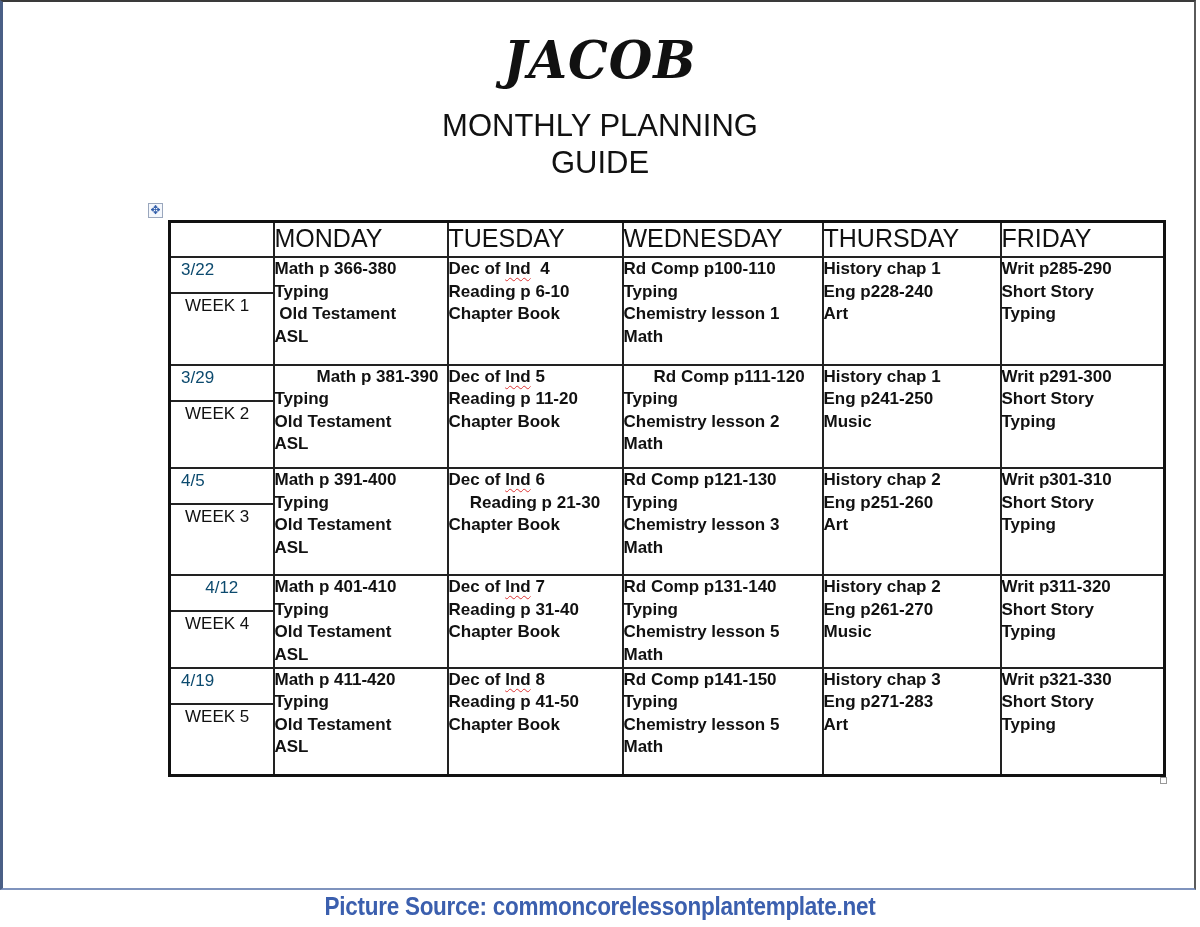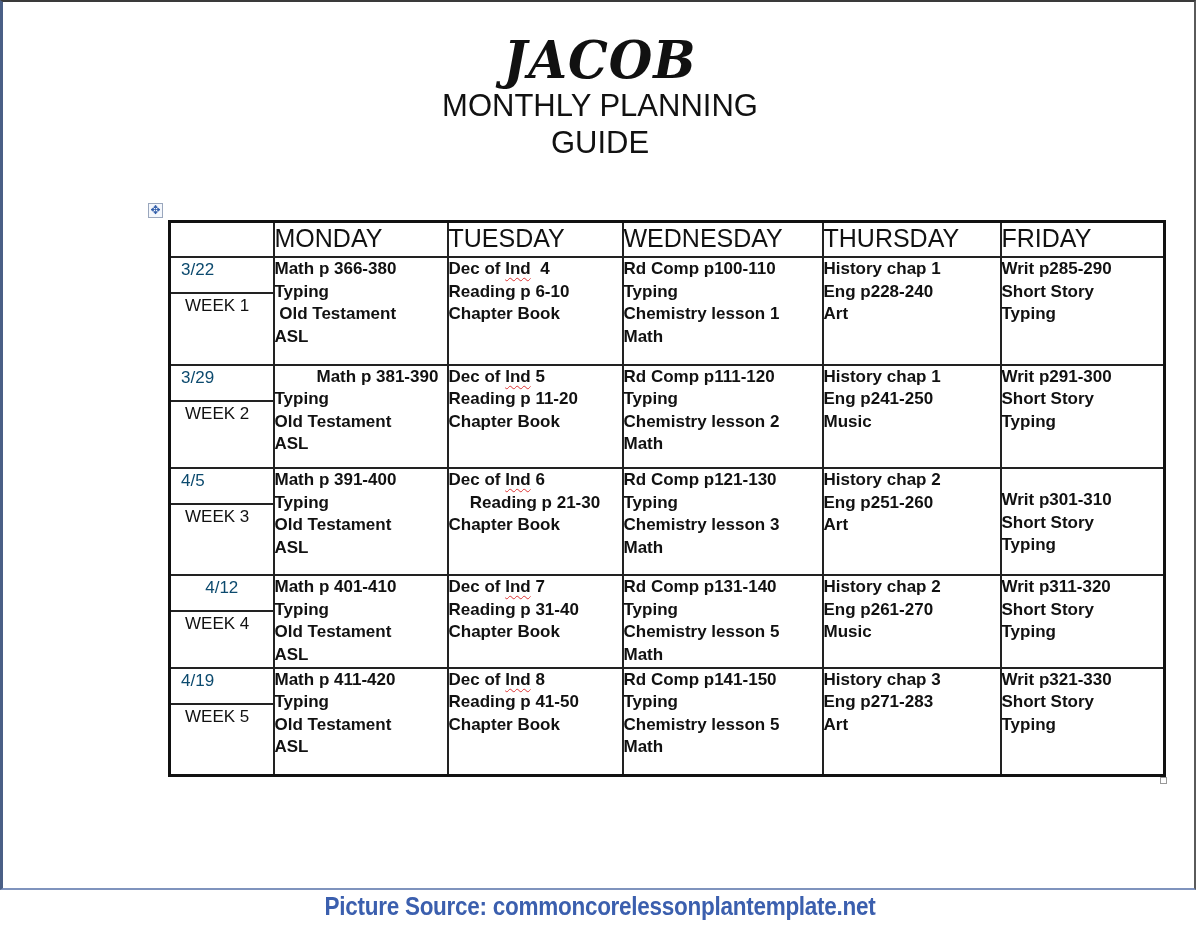--- a/index.html
+++ b/index.html
@@ -17,21 +17,21 @@
       box-sizing: border-box;
       background: #ffffff;
     }
     .jacob {
       position: absolute; top: 30px; left: 0; width: 1200px; text-align: center;
       font-family: "DejaVu Serif", serif; font-style: italic; font-weight: bold;
       font-size: 50px; letter-spacing: 1px; color: #111;
       transform: scaleY(1.05);
       line-height: 60px;
     }
-    .title-line { position: absolute; left: 0; width: 1200px; text-align: center; font-size: 31px; color: #111; line-height: 36px; }
+    .title-line { position: absolute; left: 0; width: 1200px; text-align: center; font-size: 31px; color: #111; line-height: 36px; margin-top: 20px; }
     .title-1 { top: 88px; }
     .title-2 { top: 125px; }
 
     .move-handle {
       position: absolute; left: 148px; top: 203px; width: 15px; height: 15px;
       border: 1px solid #9aa7bd; background: #f4f7fc; box-sizing: border-box;
       color: #2d5aa8; font-size: 12px; line-height: 13px; text-align: center;
     }
     .resize-handle {
       position: absolute; left: 1160px; top: 777px; width: 7px; height: 7px;
@@ -143,21 +143,21 @@
           <div class="line" style="white-space: pre;">Typing</div>
           <div class="line" style="white-space: pre;">Old Testament</div>
           <div class="line" style="white-space: pre;">ASL</div>
         </td>
         <td class="entry">
           <div class="line" style="white-space: pre;">Dec of <span class="squiggle">Ind</span> 5</div>
           <div class="line" style="white-space: pre;">Reading p 11-20</div>
           <div class="line" style="white-space: pre;">Chapter Book</div>
         </td>
         <td class="entry">
-          <div class="line" style="white-space: pre;">Rd Comp p111-120</div>
+          <div class="line" style="white-space: pre; padding-left: 30px;">Rd Comp p111-120</div>
           <div class="line" style="white-space: pre;">Typing</div>
           <div class="line" style="white-space: pre;">Chemistry lesson 2</div>
           <div class="line" style="white-space: pre;">Math</div>
         </td>
         <td class="entry">
           <div class="line" style="white-space: pre;">History chap 1</div>
           <div class="line" style="white-space: pre;">Eng p241-250</div>
           <div class="line" style="white-space: pre;">Music</div>
         </td>
         <td class="entry">
@@ -187,21 +187,21 @@
           <div class="line" style="white-space: pre;">Typing</div>
           <div class="line" style="white-space: pre;">Chemistry lesson 3</div>
           <div class="line" style="white-space: pre;">Math</div>
         </td>
         <td class="entry">
           <div class="line" style="white-space: pre;">History chap 2</div>
           <div class="line" style="white-space: pre;">Eng p251-260</div>
           <div class="line" style="white-space: pre;">Art</div>
         </td>
         <td class="entry">
-          <div class="line" style="white-space: pre; margin-top: 20px;">Writ p301-310</div>
+          <div class="line" style="white-space: pre;">Writ p301-310</div>
           <div class="line" style="white-space: pre;">Short Story</div>
           <div class="line" style="white-space: pre;">Typing</div>
         </td>
       </tr>
       <tr style="height: 80px;">
         <td class="week-cell">
           <div class="date center">4/12</div>
           <div class="week-label">WEEK 4</div>
         </td>
         <td class="entry">

